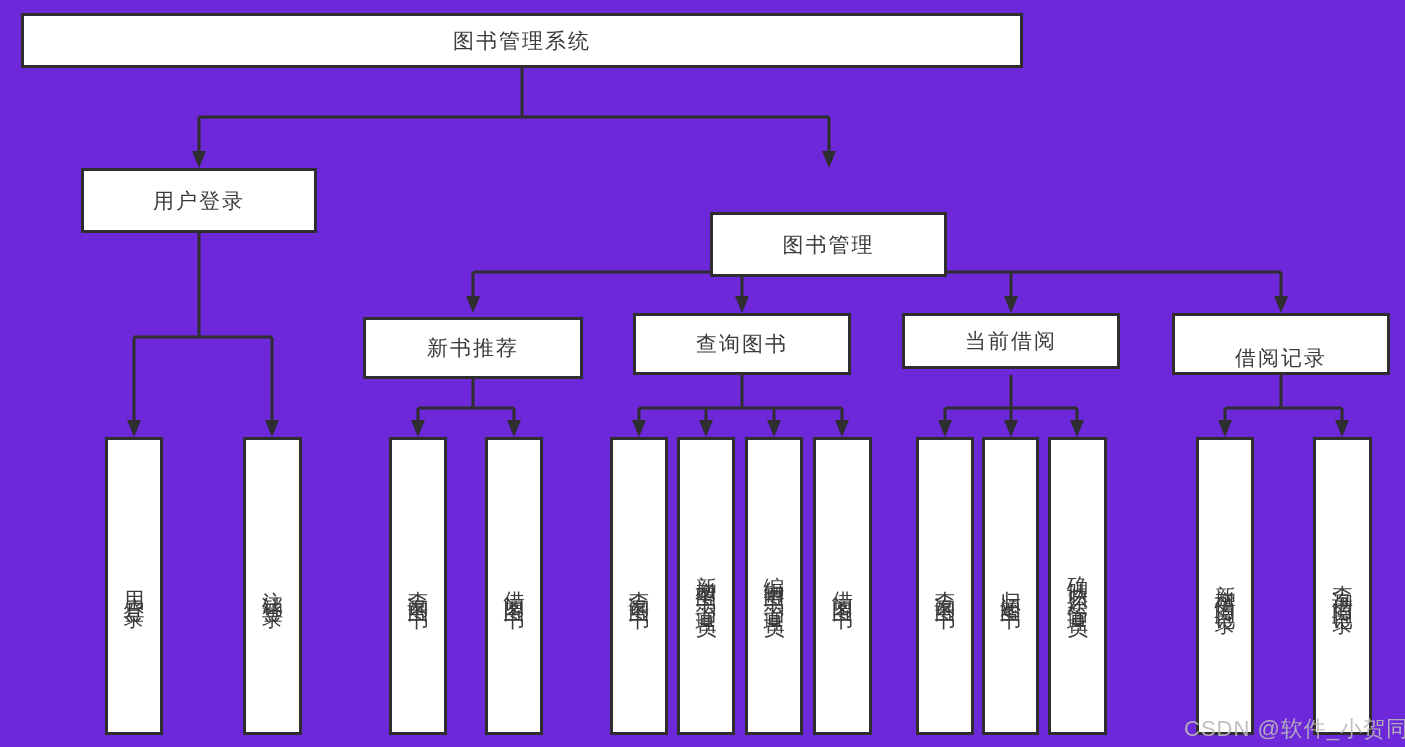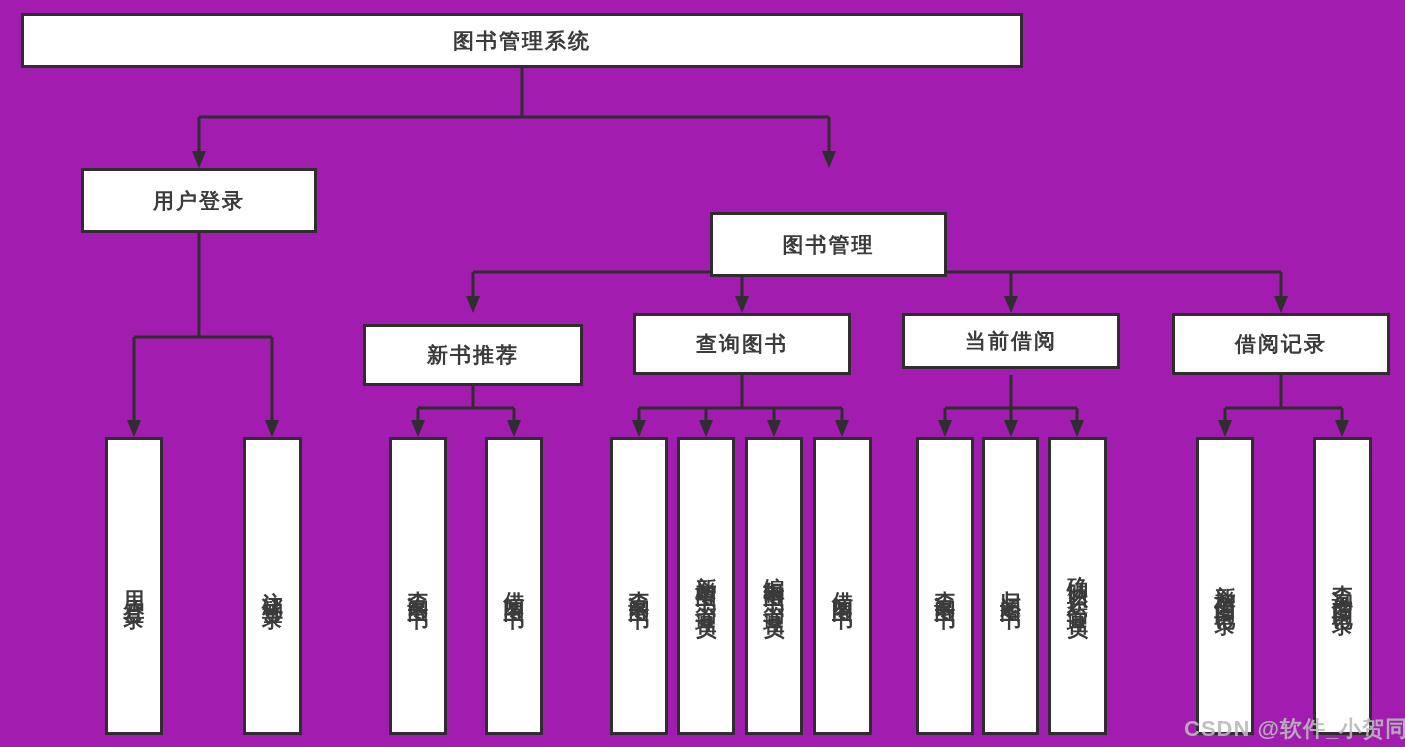--- a/index.html
+++ b/index.html
@@ -1,19 +1,19 @@
 <!DOCTYPE html>
 <html><head>
 <meta charset="utf-8">
 <style>
   html,body { margin:0; padding:0; background:#ffffff; }
   body { font-family:"Liberation Sans","DejaVu Sans",sans-serif; }
   .canvas {
     position:relative; width:1405px; height:747px;
-    background:#a21caf; overflow:hidden;font-weight:bold;
+    background:#6d28d9; overflow:hidden;
   }
   .connectors { position:absolute; left:0; top:0; width:1405px; height:747px; }
   .node {
     position:absolute; background:#ffffff; border:3px solid #2e2e2e;
     box-sizing:border-box; display:flex; align-items:center; justify-content:center;
     color:#3b3b3b;
   }
   .h-node { font-size:21px; letter-spacing:2px; }
   .leaf span {
     writing-mode:vertical-rl; text-orientation:mixed;
@@ -66,30 +66,30 @@
     <span>图书管理系统</span>
   </div>
 
   <div class="node h-node" style="left:81px; top:168px; width:236px; height:65px;">
     <span>用户登录</span>
   </div>
   <div class="node h-node" style="left:710px; top:168px; width:237px; height:65px;margin-top:44px;">
     <span>图书管理</span>
   </div>
 
-  <div class="node h-node" style="left:363px; top:324px; width:220px; height:62px;">
+  <div class="node h-node" style="left:363px; top:317px; width:220px; height:62px;">
     <span>新书推荐</span>
   </div>
   <div class="node h-node" style="left:633px; top:313px; width:218px; height:62px;">
     <span>查询图书</span>
   </div>
   <div class="node h-node" style="left:902px; top:313px; width:218px; height:56px;">
     <span>当前借阅</span>
   </div>
-  <div class="node h-node" style="left:1172px; top:313px; width:218px; height:62px;">
+  <div class="node h-node" style="left:1172px; top:313px; width:218px; height:62px;align-items:flex-end;">
     <span>借阅记录</span>
   </div>
 
   <div class="node leaf" style="left:105px; top:437px; width:58px; height:298px;">
     <span>用户登录</span>
   </div>
   <div class="node leaf" style="left:243px; top:437px; width:59px; height:298px;">
     <span>注销登录</span>
   </div>
 

